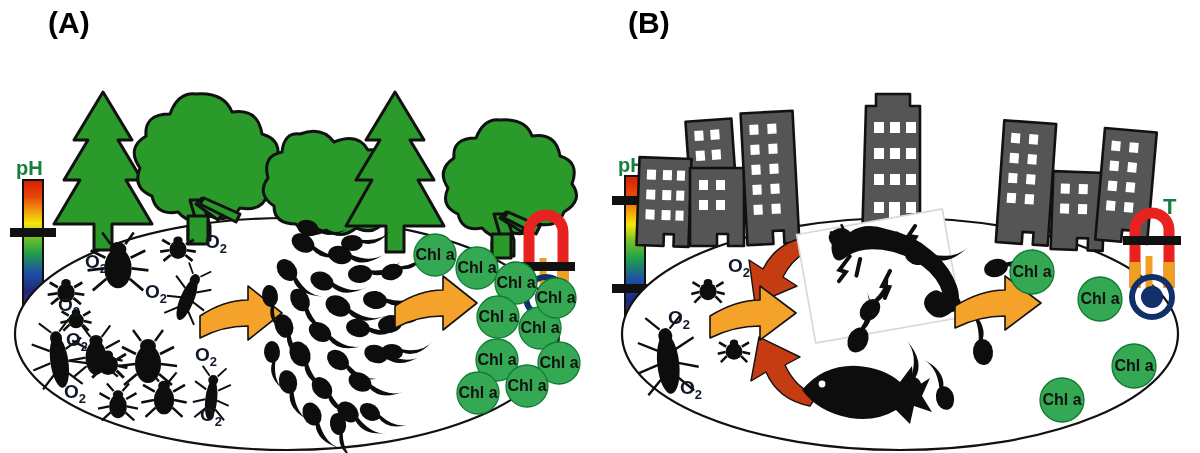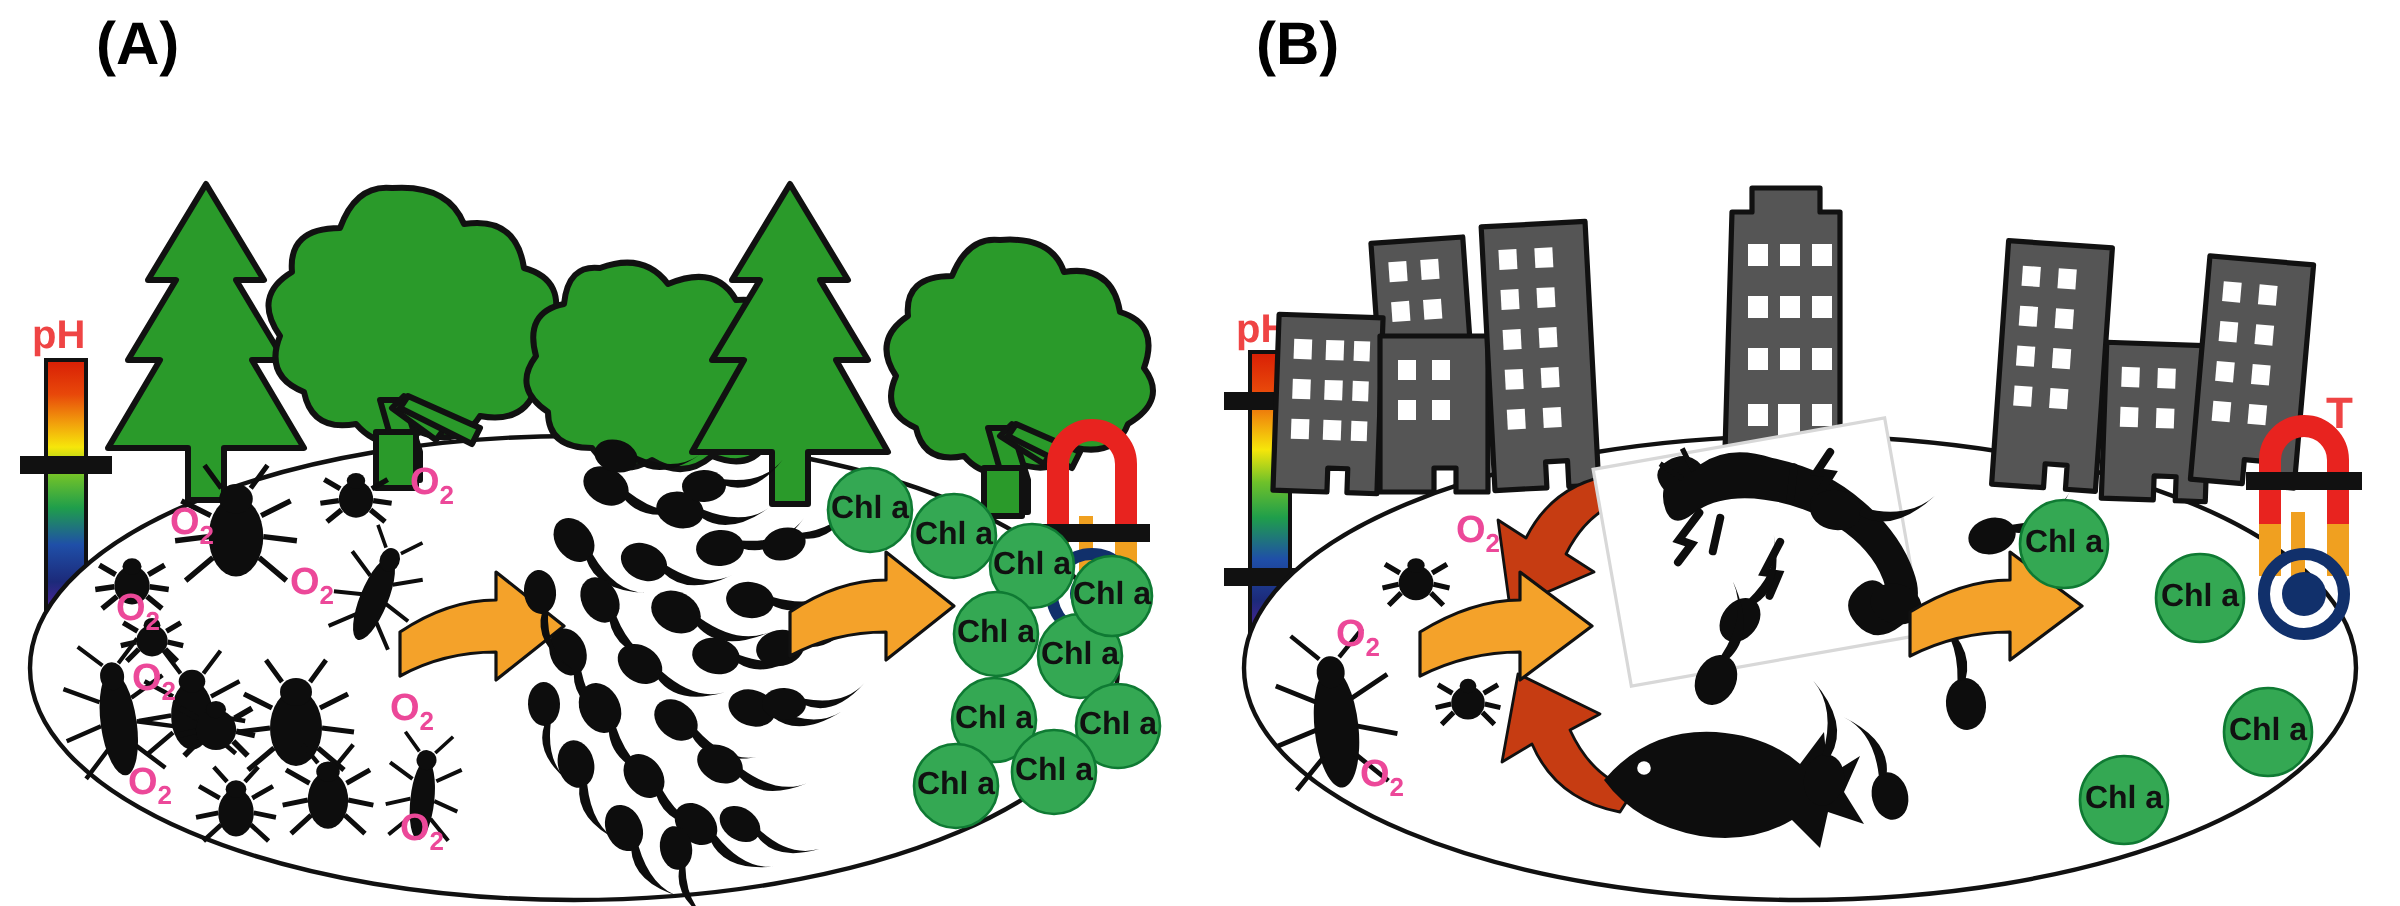--- a/index.html
+++ b/index.html
@@ -5,24 +5,24 @@
   html,body{margin:0;padding:0;background:#ffffff;}
   body{width:1200px;height:453px;overflow:hidden;
        font-family:"Liberation Sans","DejaVu Sans",sans-serif;}
   #figure{position:relative;width:1200px;height:453px;background:#fff;}
   .panel{position:absolute;top:0;height:453px;width:600px;}
   #panel-a{left:0;}
   #panel-b{left:600px;}
   .panel-label{position:absolute;font-weight:bold;font-size:30px;color:#000;
                letter-spacing:0px;line-height:1;}
   .svg-layer{position:absolute;left:0;top:0;width:600px;height:453px;}
-  .ph-label,.t-label{position:absolute;font-weight:bold;color:#ef4444;line-height:1;}
+  .ph-label,.t-label{position:absolute;font-weight:bold;color:#15803d;line-height:1;}
   .ph-label{font-size:20px;}
   .t-label{font-size:22px;}
-  .o2{position:absolute;color:#ec4899;font-weight:bold;font-size:19px;line-height:1;}
+  .o2{position:absolute;color:#0f172a;font-weight:bold;font-size:19px;line-height:1;}
   .o2 sub{font-size:13px;font-weight:bold;}
   .chl{position:absolute;border-radius:50%;background:#34a853;
        border:1px solid #0f7a33;display:flex;align-items:center;
        justify-content:center;color:#111;font-size:16px;font-weight:bold;
        white-space:nowrap;}
 </style>
 </head>
 <body>
 
 <div id="figure">

